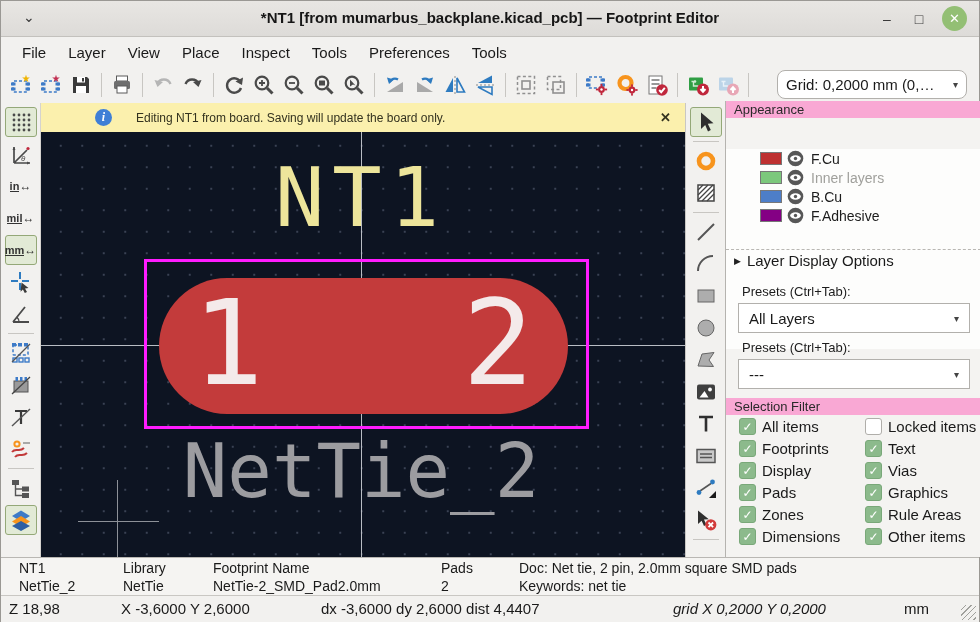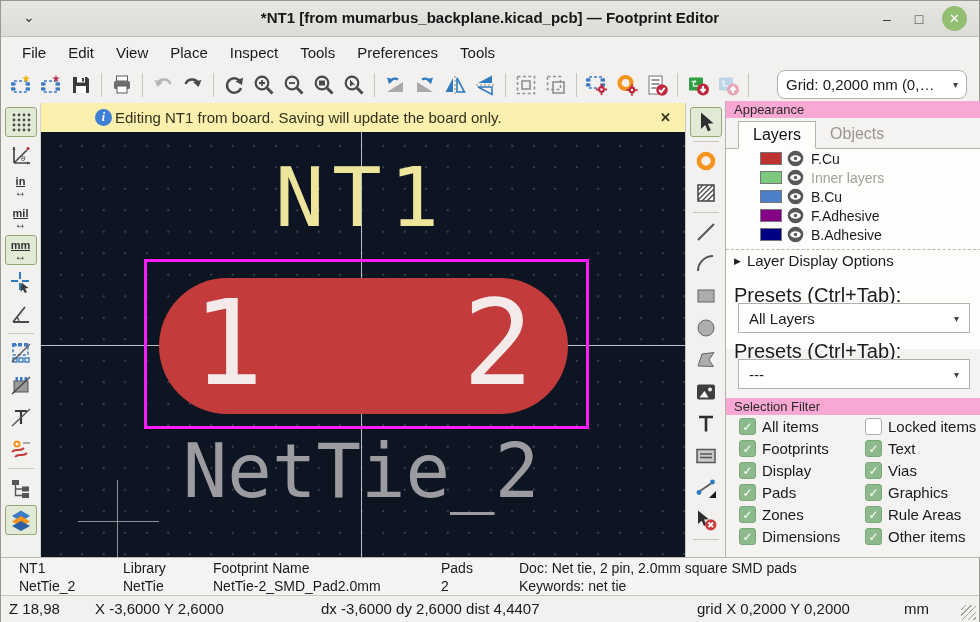--- a/index.html
+++ b/index.html
@@ -28,28 +28,28 @@
   .grid-combo { position:absolute; left:776px; top:3px; width:190px; height:29px; background:#fff; border:1px solid #b2b0ac; border-radius:8px; display:flex; align-items:center; padding:0 8px; font-size:15px; }
   .grid-combo .caret { margin-left:auto; font-size:10px; color:#444; }
 
   
   .left-toolbar { position:absolute; left:0; top:102px; width:40px; height:454px; background:#f2f1ef; border-right:1px solid #d5d3cf; display:flex; flex-direction:column; align-items:center; padding-top:3px; }
   .right-toolbar { position:absolute; left:684px; top:102px; width:40px; height:454px; background:#f2f1ef; border-left:1px solid #c9c7c3; display:flex; flex-direction:column; align-items:center; padding-top:3px; }
   .sbtn { width:32px; height:30px; display:flex; align-items:center; justify-content:center; border:1px solid transparent; border-radius:3px; margin:1px 0; flex:0 0 auto; }
   .sbtn svg { width:24px; height:24px; }
   .sbtn.sel { background:#e2ead6; border-color:#94a878; }
   .sdiv { width:26px; height:1px; background:#c8c6c2; margin:3px 0; flex:0 0 auto; }
-  .unit { display:flex; flex-direction:column; align-items:center; line-height:10px; }
+  .unit { display:flex; flex-direction:row; align-items:center; line-height:10px; }
   .unit .u-label { font-size:11px; font-weight:bold; color:#333; border-bottom:1px solid #333; }
   .unit .u-arr { font-size:12px; color:#333; }
 
   
   .infobar { position:absolute; left:40px; top:102px; width:644px; height:29px; background:#fbf0ad; display:flex; align-items:center; }
   .info-icon { width:17px; height:17px; border-radius:50%; background:#3f7fd6; color:#fff; font-size:12px; font-weight:bold; font-style:italic; text-align:center; line-height:17px; margin-left:54px; font-family:"Liberation Serif", serif; }
-  .info-msg { margin-left:3px; font-size:15px; color:#33321f; }
+  .info-msg { margin-left:24px; font-size:12px; color:#33321f; }
   .info-close { margin-left:auto; margin-right:14px; font-size:13px; font-weight:bold; color:#33331f; }
 
   
   .canvas { position:absolute; left:40px; top:131px; width:644px; height:425px; overflow:hidden;
     background-image:radial-gradient(circle, #3a4254 1px, transparent 1.3px); background-size:21.5px 21.5px; background-position:9px 3px; }
   .cross-v { position:absolute; left:320px; top:0; width:1px; height:100%; background:#b9bdc4; z-index:1; }
   .cross-h { position:absolute; left:0; top:213px; width:100%; height:1px; background:#b9bdc4; z-index:1; }
   .origin-v { position:absolute; left:76px; top:348px; width:1px; height:77px; background:#8d9198; z-index:1; }
   .origin-h { position:absolute; left:37px; top:389px; width:81px; height:1px; background:#8d9198; z-index:1; }
   .silk-ref { position:absolute; left:232px; top:22px; width:176px; height:88px; z-index:2;
@@ -69,21 +69,21 @@
   .tab.active { background:#fdfdfc; border:1px solid #b5b3af; border-bottom:1px solid #fdfdfc; color:#111; }
   .tab.inactive { color:#98968f; }
   .layers-box { position:absolute; left:0; top:48px; width:100%; height:200px; background:#fdfdfc; }
   .layer-row { display:flex; align-items:center; height:19px; padding-left:34px; }
   .swatch { width:22px; height:13px; border:1px solid #777; flex:0 0 auto; }
   .eye { width:17px; height:17px; margin-left:5px; flex:0 0 auto; }
   .layer-label { margin-left:7px; font-size:14px; color:#1c1c1c; white-space:nowrap; }
   .layer-label.on { color:#a0a09c; }
   .ldo-row { position:absolute; left:0; top:100px; width:100%; height:22px; border-top:1px dashed #b9b7b3; background:#fdfdfc; display:flex; align-items:center; padding-left:8px; font-size:15px; }
   .ldo-row .tri { font-size:9px; margin-right:6px; color:#222; }
-  .presets-label { position:absolute; left:8px; font-size:20px; color:#1c1c1c; }
+  .presets-label { position:absolute; left:16px; font-size:13px; color:#1c1c1c; }
   .combo { position:absolute; left:12px; width:232px; height:30px; background:#fff; border:1px solid #b2b0ac; border-radius:0; display:flex; align-items:center; padding:0 10px; font-size:15px; }
   .combo .caret { margin-left:auto; font-size:10px; color:#444; }
   .sf-grid { position:absolute; left:0; top:314px; width:100%; }
   .sf-row { display:flex; height:22px; align-items:center; }
   .sf-cell { display:flex; align-items:center; width:126px; padding-left:13px; }
   .cb { width:17px; height:17px; border-radius:3px; border:1px solid #b0aeaa; background:#fff; flex:0 0 auto; text-align:center; line-height:16px; font-size:12px; color:#fff; }
   .cb.on { background:#8cba8c; border-color:#79a879; }
   .cb.on::after { content:"✓"; }
   .sf-label { margin-left:6px; font-size:15px; white-space:nowrap; }
 
@@ -128,21 +128,21 @@
   <div class="titlebar">
     <span class="title-chevron">⌄</span>
     <div class="title-text">*NT1 [from mumarbus_backplane.kicad_pcb] — Footprint Editor</div>
     <div class="winbtn btn-min">–</div>
     <div class="winbtn btn-max">□</div>
     <div class="winbtn btn-close">✕</div>
   </div>
 
   <div class="menubar">
     <span class="menu-item">File</span>
-    <span class="menu-item">Edit</span>
+    <span class="menu-item">Layer</span>
     <span class="menu-item">View</span>
     <span class="menu-item">Place</span>
     <span class="menu-item">Inspect</span>
     <span class="menu-item">Tools</span>
     <span class="menu-item">Preferences</span>
     <span class="menu-item">Tools</span>
   </div>
 
   <div class="toolbar">
     <div class="tbtn">
@@ -518,24 +518,20 @@
           <path d="M4 2.5 L4 16 L7.6 12.7 L10 18 L12.4 16.8 L10 11.6 L14.8 11.2 Z" fill="#2f2f2f"></path>
           <circle cx="16.8" cy="16.8" r="5.6" fill="#d23b3b"></circle>
           <path d="M14.5 14.5 l4.6 4.6 M19.1 14.5 l-4.6 4.6" stroke="#fff" stroke-width="1.8"></path>
         </svg>
       </div>
     <div class="sdiv"></div>
   </div>
 
   <div class="right-panel">
     <div class="panel-header">Appearance</div>
-    <div class="tabbar">
-      <div class="tab active">Layers</div>
-      <div class="tab inactive">Objects</div>
-    </div>
     <div class="layers-box">
       <div class="layer-row">
         <div class="swatch" style="background-color: rgb(190, 49, 49);"></div>
         <svg class="eye" viewBox="0 0 24 24">
             <use href="#eyeg"></use>
           </svg>
         <span class="layer-label">F.Cu</span>
       </div>
       <div class="layer-row">
         <div class="swatch" style="background-color: rgb(124, 200, 124);"></div>
@@ -550,27 +546,20 @@
             <use href="#eyeg"></use>
           </svg>
         <span class="layer-label">B.Cu</span>
       </div>
       <div class="layer-row">
         <div class="swatch" style="background-color: rgb(132, 0, 132);"></div>
         <svg class="eye" viewBox="0 0 24 24">
             <use href="#eyeg"></use>
           </svg>
         <span class="layer-label">F.Adhesive</span>
-      </div>
-      <div class="layer-row">
-        <div class="swatch" style="background-color: rgb(0, 0, 132);"></div>
-        <svg class="eye" viewBox="0 0 24 24">
-            <use href="#eyeg"></use>
-          </svg>
-        <span class="layer-label">B.Adhesive</span>
       </div>
       <div class="ldo-row">
         <span class="tri">▶</span>
         <span>Layer Display Options</span>
       </div>
     </div>
     <div class="presets-label" style="top:183px;">Presets (Ctrl+Tab):</div>
     <div class="combo" style="top:202px;">
       <span>All Layers</span>
       <span class="caret">▾</span>
@@ -663,20 +652,20 @@
         <div>2</div>
       </div>
     <div class="fp-col" style="left:518px;">
         <div>Doc: Net tie, 2 pin, 2.0mm square SMD pads</div>
         <div>Keywords: net tie</div>
       </div>
   </div>
 
   <div class="statusbar">
     <span class="sb-item" style="left:8px;">Z 18,98</span>
-    <span class="sb-item" style="left:94px;">X -3,6000  Y 2,6000</span>
+    <span class="sb-item" style="left:120px;">X -3,6000  Y 2,6000</span>
     <span class="sb-item" style="left:320px;">dx -3,6000  dy 2,6000  dist 4,4407</span>
-    <span class="sb-item" style="left:696px;">grid X 0,2000  Y 0,2000</span>
+    <span class="sb-item" style="left:672px;font-style:italic;">grid X 0,2000  Y 0,2000</span>
     <span class="sb-item" style="left:903px;">mm</span>
     <div class="grip"></div>
   </div>
 
 </div>
 
 </body></html>

